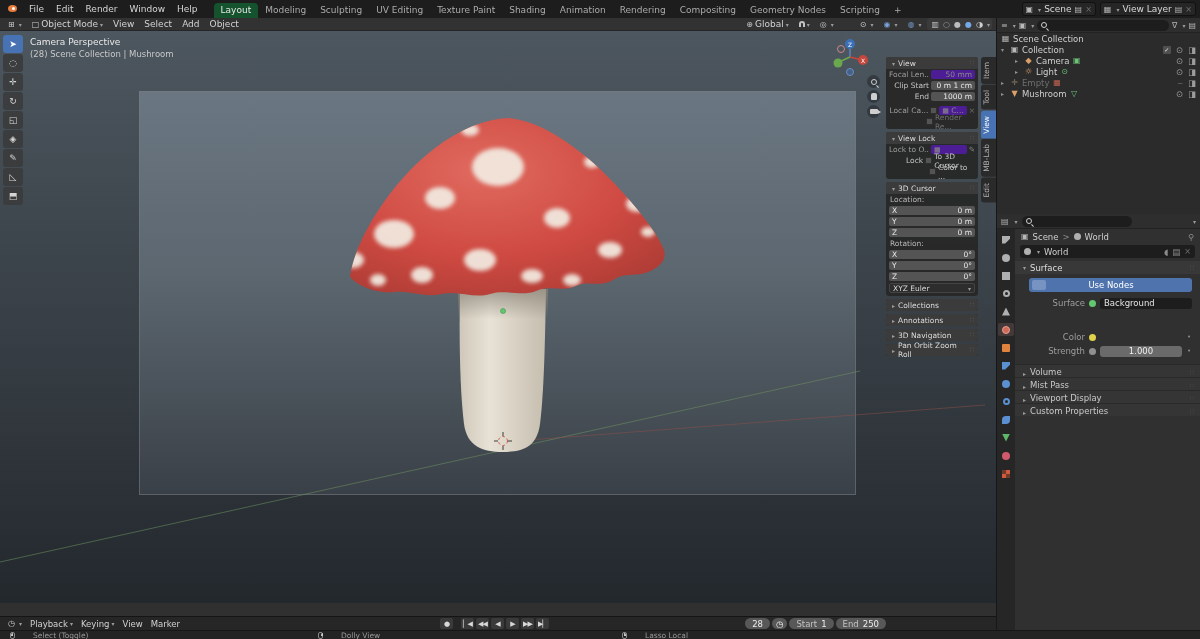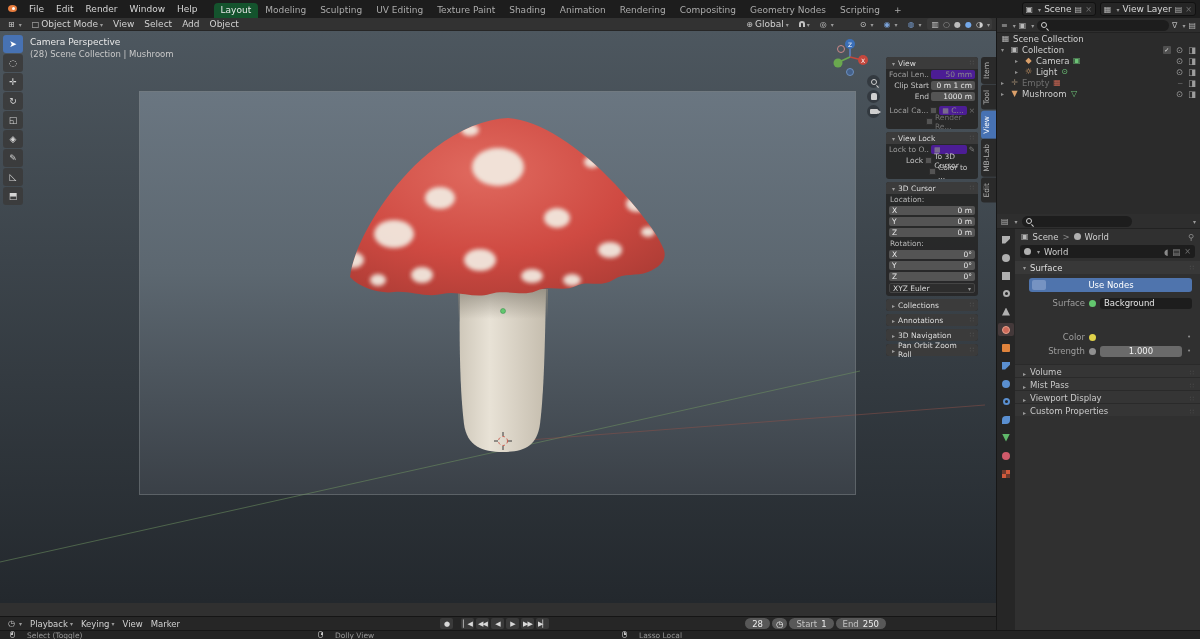--- a/index.html
+++ b/index.html
@@ -125,21 +125,21 @@
   
   #timeline{position:absolute;left:0;top:616px;width:996px;height:14px;background:#262626;border-top:1px solid #151515;display:flex;align-items:center;padding:0 4px;font-size:8.5px}
   .transport{position:absolute;left:440px;display:flex;align-items:center;gap:2px}
   .tbtn{min-width:13px;height:11px;background:#3a3a3a;border-radius:2px;display:flex;align-items:center;justify-content:center;color:#d8d8d8;font-size:7px;padding:0 2px;letter-spacing:-1px}
   .frames{position:absolute;right:110px;display:flex;gap:2px;align-items:center}
   .pill{background:#585858;border-radius:7px;height:11px;display:flex;align-items:center;justify-content:center;padding:0 7px;color:#eee;gap:4px}
   .pill .lab{color:#c2c2c2}
 
   
   #statusbar{position:absolute;left:0;top:630px;width:1200px;height:9px;background:#232323;border-top:1px solid #161616;font-size:7.5px;color:#9a9a9a}
-  .sb-item{position:absolute;top:0;display:flex;align-items:flex-start;gap:12px;height:9px}
+  .sb-item{position:absolute;top:0;display:flex;align-items:center;gap:18px;height:9px}
   .mouseico{width:5px;height:7px;border:1px solid #8a8a8a;border-radius:2px;position:relative}
   .mouseico:before{content:"";position:absolute;width:2px;height:3px;background:#c8c8c8;left:0;top:0;border-radius:2px 0 0 0}
   .mouseico.m:before{left:1.5px}
   .mouseico.r:before{left:auto;right:0;border-radius:0 2px 0 0}
   .ver{position:absolute;right:6px;top:9px;height:9px;display:flex;align-items:center;color:#7d7d7d}
 
   .magnet{width:6px;height:6px;border:2px solid #c2c2c2;border-bottom:none;border-radius:4px 4px 0 0;display:inline-block}
 </style>
 </head>
 <body>

